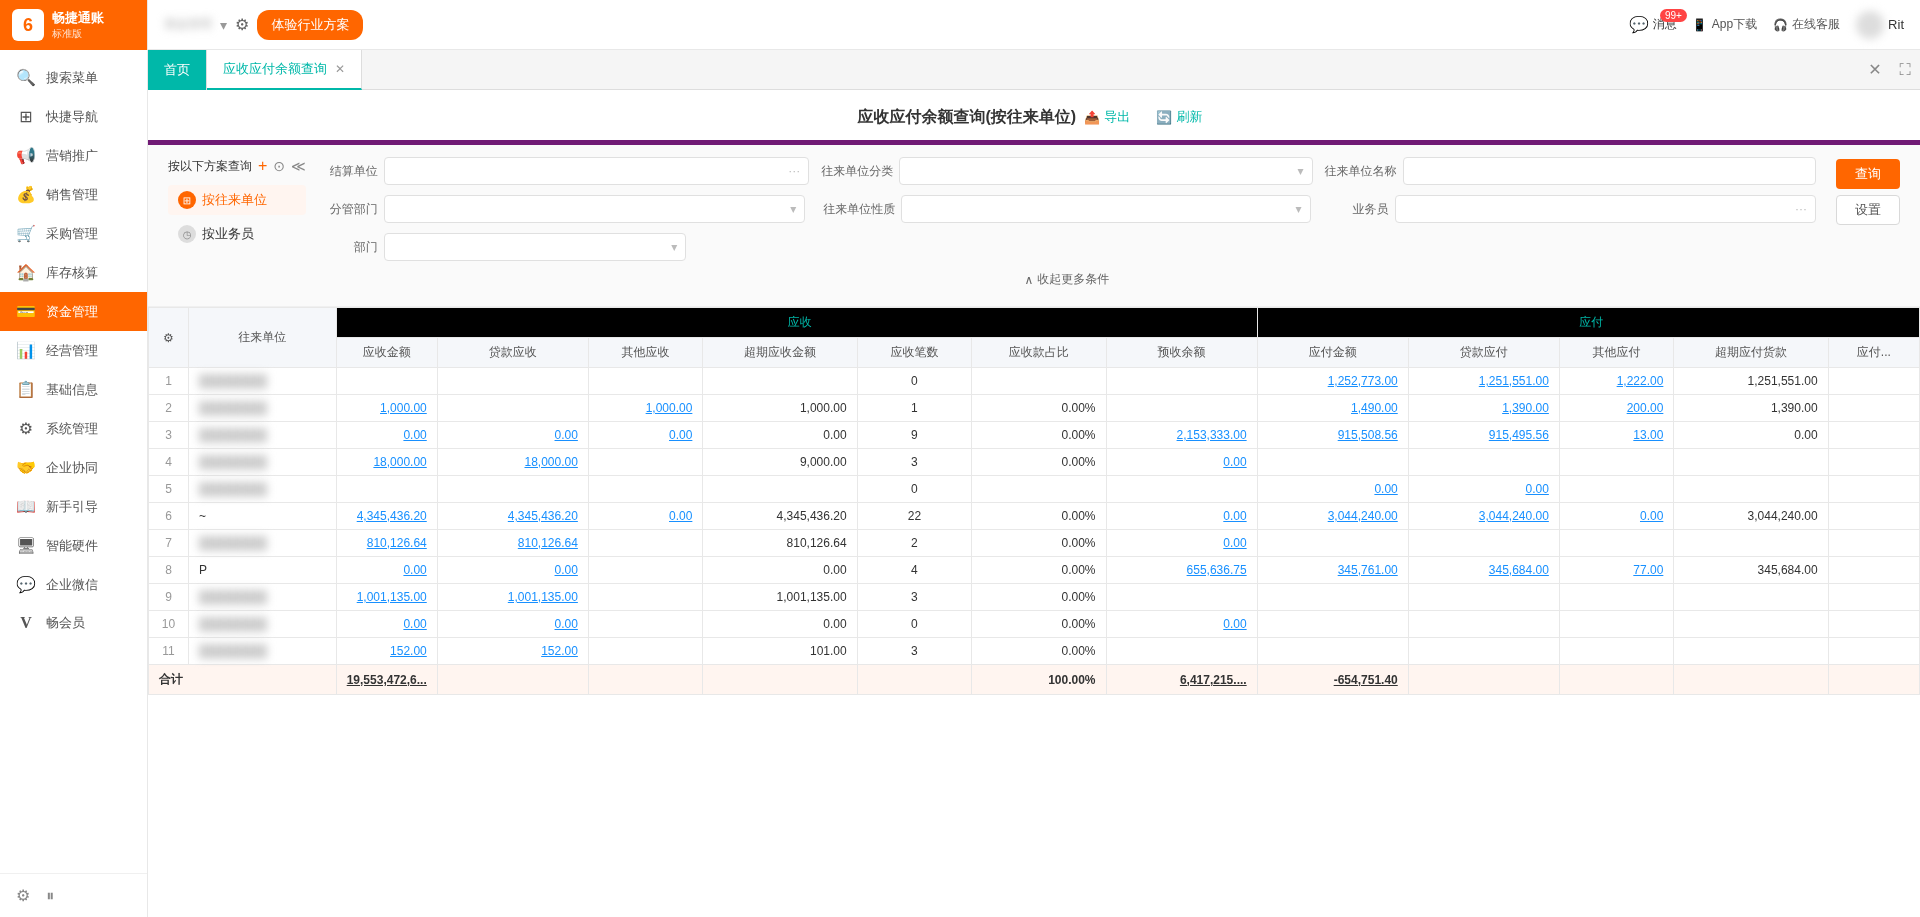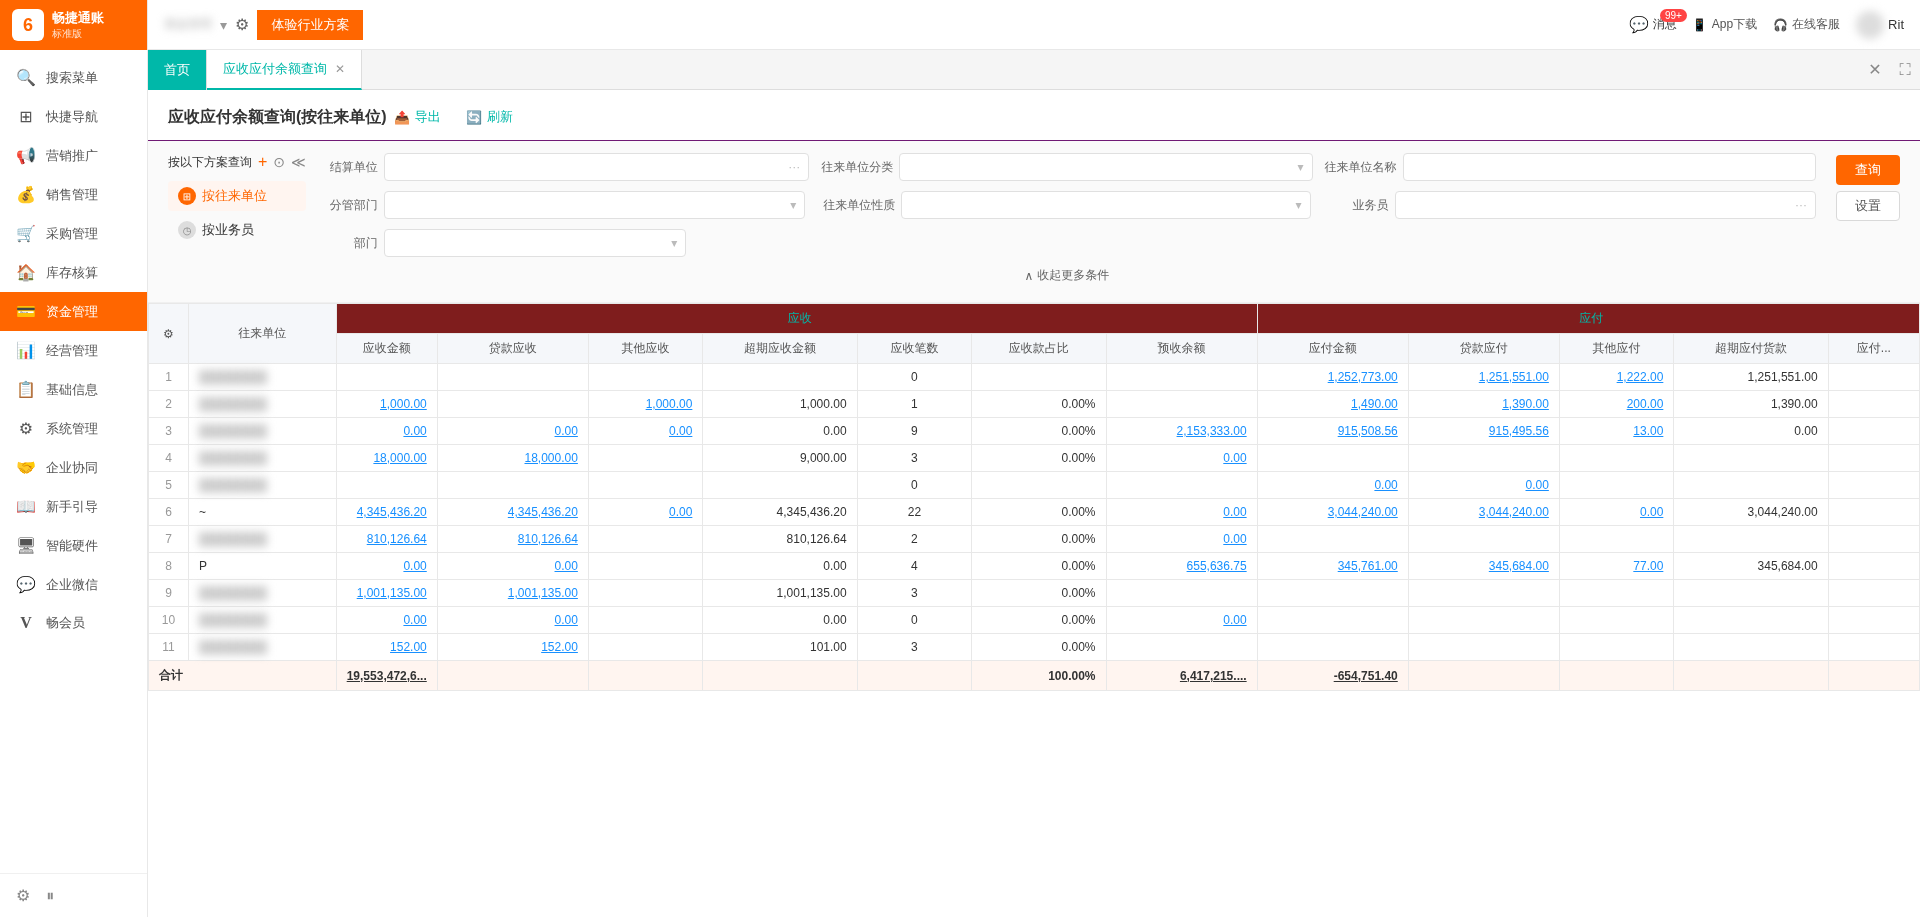--- a/index.html
+++ b/index.html
@@ -39,21 +39,21 @@
     .top-header {
       position: fixed; left: 148px; top: 0; right: 0; height: 50px;
       background: #fff; border-bottom: 1px solid #e8e8e8;
       display: flex; align-items: center; padding: 0 16px; gap: 12px; z-index: 100;
     }
     .header-nav-left { display: flex; align-items: center; gap: 8px; flex: 1; }
     .header-breadcrumb { font-size: 12px; color: #999; }
     .header-chevron { color: #999; font-size: 14px; cursor: pointer; }
     .header-gear { color: #666; font-size: 16px; cursor: pointer; }
     .header-trial-btn {
-      background: #ff6600; color: #fff; border: none; border-radius: 0;
+      background: #ff6600; color: #fff; border: none; border-radius: 12px;
       padding: 6px 14px; font-size: 13px; cursor: pointer;
     }
     .header-right { display: flex; align-items: center; gap: 16px; }
     .header-msg { display: flex; align-items: center; gap: 4px; cursor: pointer; position: relative; }
     .badge {
       background: #ff4444; color: #fff; border-radius: 10px;
       font-size: 10px; padding: 1px 5px; position: absolute; top: -6px; right: -10px;
     }
     .header-app { display: flex; align-items: center; gap: 4px; cursor: pointer; color: #555; }
     .header-service { display: flex; align-items: center; gap: 4px; cursor: pointer; color: #555; }
@@ -77,22 +77,22 @@
     }
     .tab-item .tab-close { margin-left: 8px; color: #999; font-size: 12px; }
     .tab-home { background: #00b8a9; color: #fff !important; }
 
     
     .main-content {
       position: absolute; left: 148px; top: 90px; right: 0; bottom: 0;
       background: #fff; overflow: hidden;
     }
     .page-header {
-      padding: 14px 20px 10px; display: flex; align-items: center; justify-content: flex-start;
-      border-bottom: 1px solid #701a75;
+      padding: 14px 20px 10px; display: flex; align-items: center; justify-content: center;
+      border-bottom: 5px solid #701a75;
     }
     .page-title { font-size: 16px; font-weight: 600; color: #333; }
     .page-actions { display: flex; gap: 10px; }
     .action-btn {
       display: flex; align-items: center; gap: 4px; cursor: pointer;
       color: #00b8a9; font-size: 13px; padding: 4px 8px;
     }
 
     
     .filter-area {
@@ -122,21 +122,21 @@
       color: #666; font-size: 12px; display: flex; align-items: center; justify-content: center; gap: 4px;
     }
 
     
     .table-section { overflow-y: auto; height: calc(917px - 90px - 80px - 140px); }
     .data-table { width: 100%; border-collapse: collapse; font-size: 12px; }
     .data-table th, .data-table td {
       border: 1px solid #e8e8e8; padding: 6px 10px; text-align: right; white-space: nowrap;
     }
     .data-table th { background: #f5f7fa; color: #555; font-weight: 500; text-align: center; }
-    .data-table th.group-header { background: #7f1d1d; color: #00b8a9; text-align: center; padding-left: 16px; }
+    .data-table th.group-header { background: #000000; color: #00b8a9; text-align: center; padding-left: 16px; }
     .data-table td:nth-child(2) { text-align: left; }
     .data-table th:nth-child(1), .data-table td:nth-child(1) { text-align: center; width: 40px; }
     .data-table td a { color: #1890ff; text-decoration: underline; cursor: pointer; }
     .table-footer td { background: #fff5f0 !important; font-weight: bold; color: #333; }
     .col-number { color: #1890ff; text-decoration: underline; cursor: pointer; }
 
     
     .query-buttons { display: flex; flex-direction: column; gap: 6px; padding: 0 0 0 10px; }
     .btn-query {
       background: #ff6600; color: #fff; border: none; border-radius: 4px;

